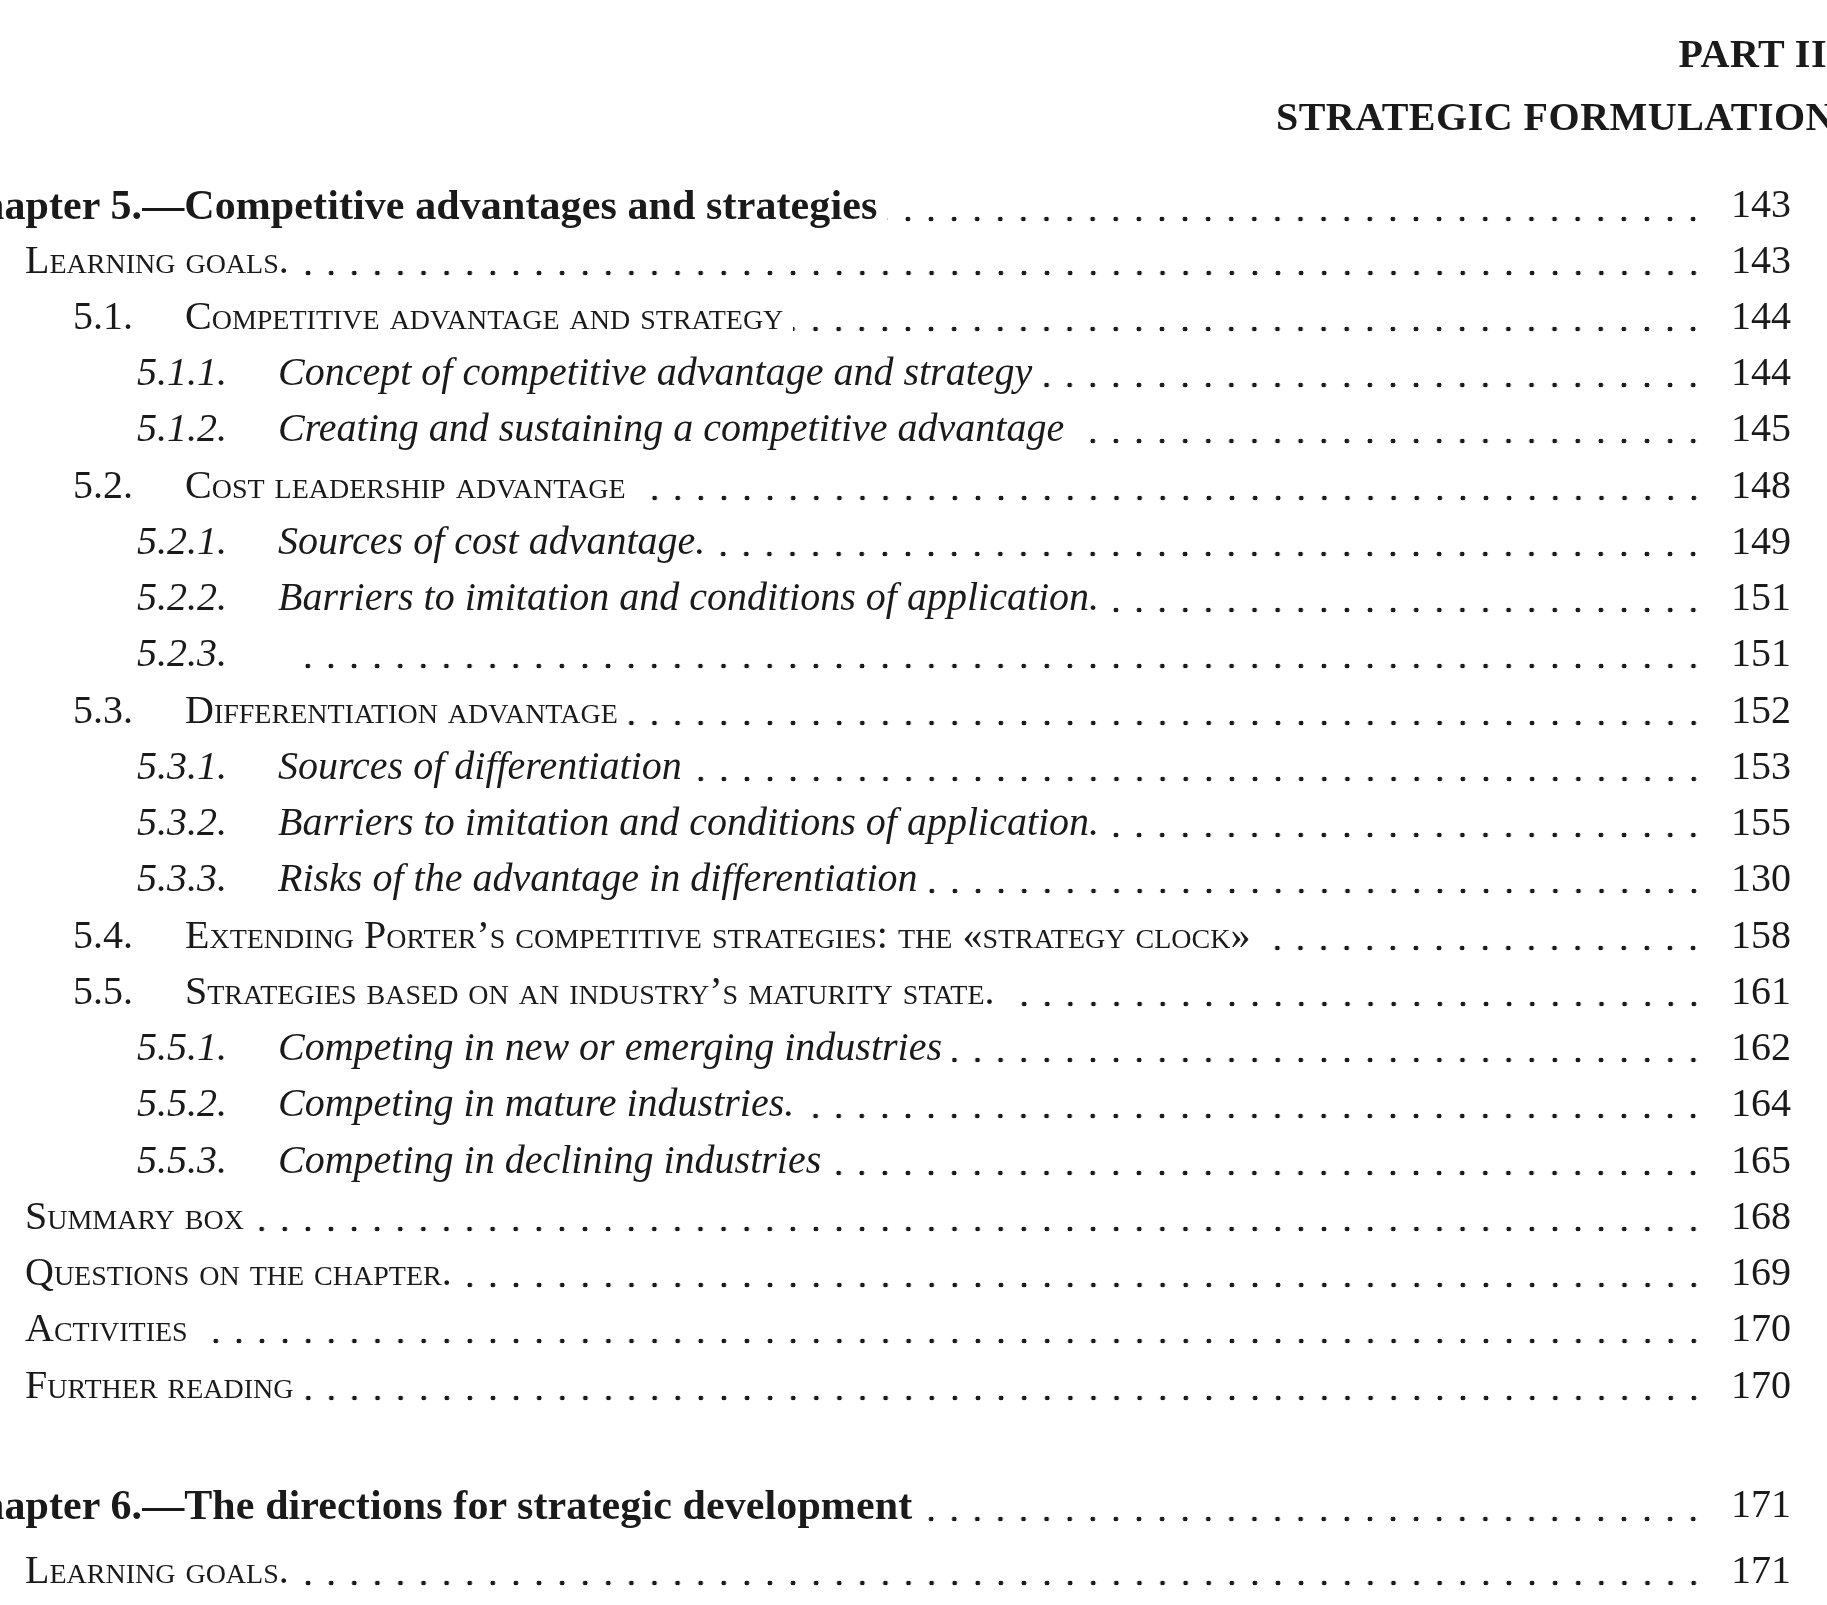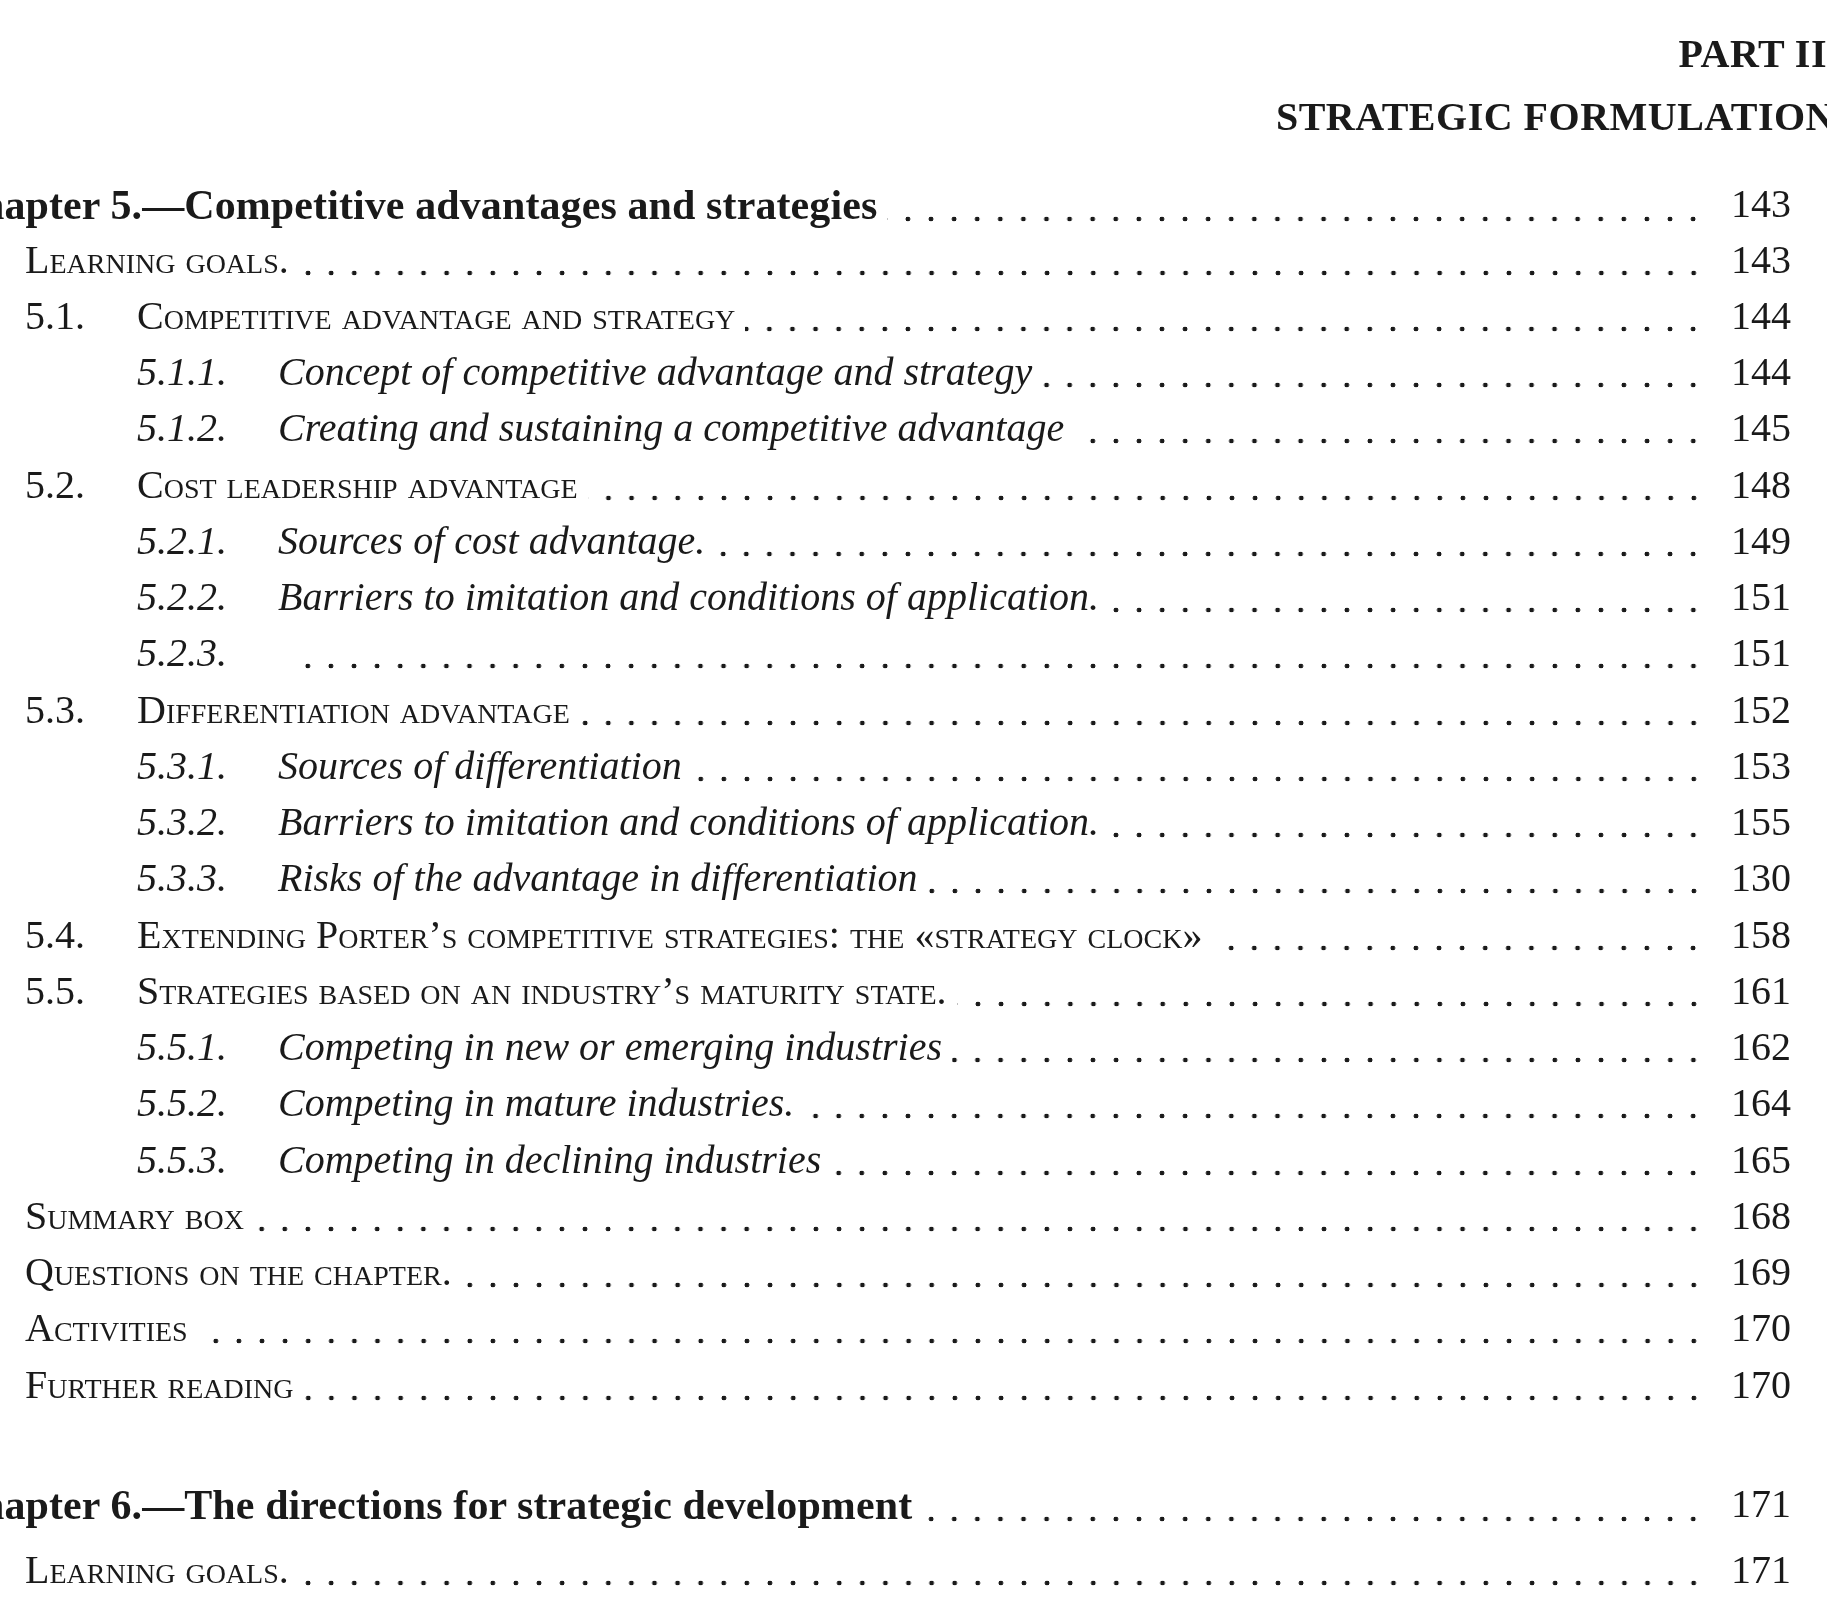--- a/index.html
+++ b/index.html
@@ -76,21 +76,21 @@
 
   
   .lvl-chapter .main { font-weight: bold; font-size: 42px; left: -19px; }
   .lvl-chapter .main .title { letter-spacing: 0.1px; }
 
   
   .lvl-matter .main { left: 25px; font-size: 40px; font-variant: small-caps; }
 
   
   .lvl-section .main { left: 25px; font-size: 40px; font-variant: small-caps; }
-  .lvl-section .num { width: 112px; font-variant: normal; }
+  .lvl-section .num { width: 112px; font-variant: normal; margin-left: 48px; }
 
   
   .lvl-sub .main { left: 137px; font-size: 40px; font-style: italic; }
   .lvl-sub .num { width: 141px; }
 </style>
 </head>
 <body>
 
 <div>
 

